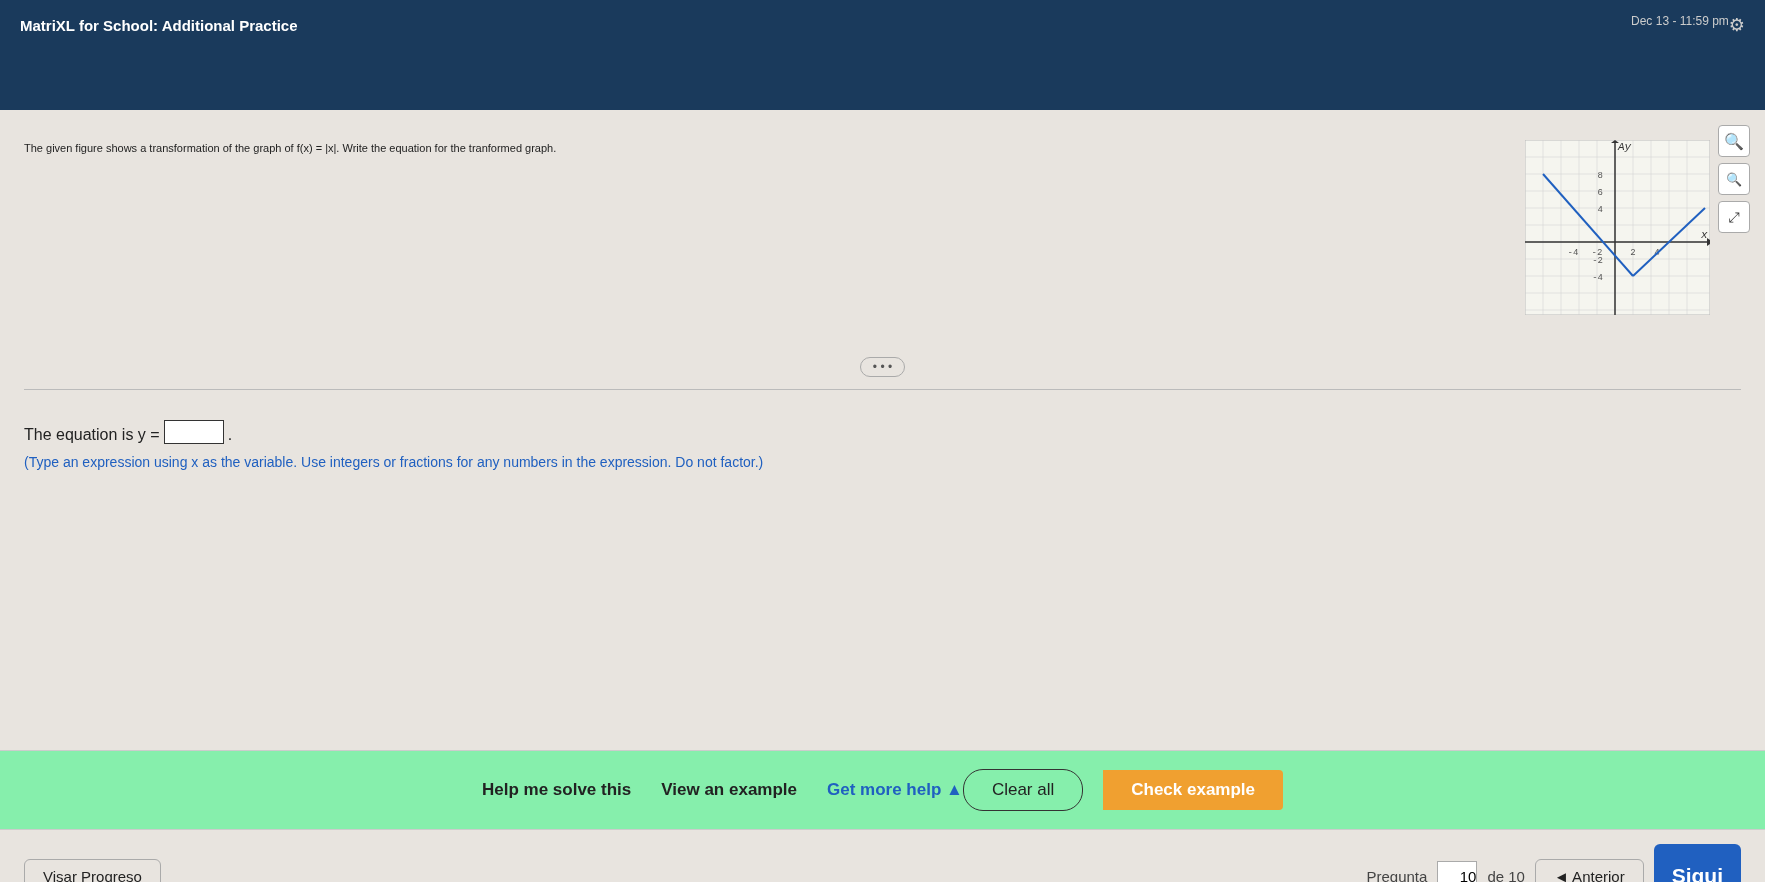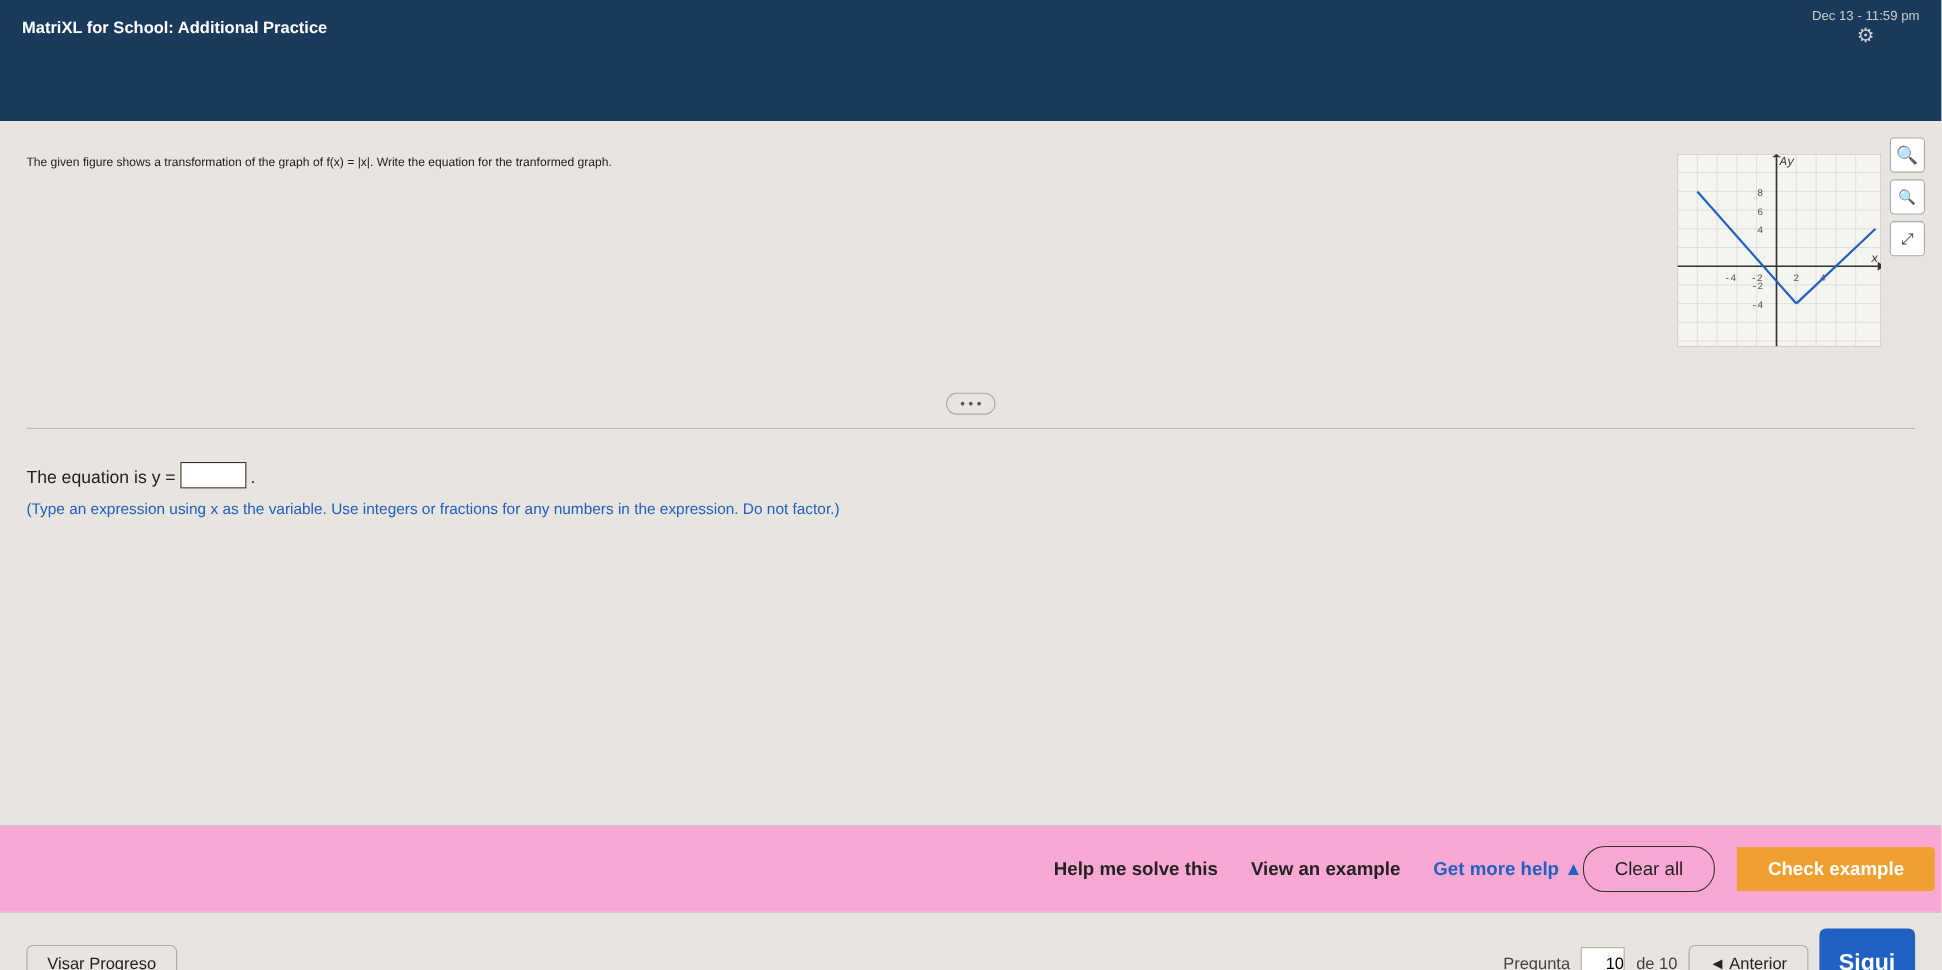--- a/index.html
+++ b/index.html
@@ -22,22 +22,20 @@
     }
     .header-title {
       color: #fff;
       font-size: 15px;
       font-weight: bold;
     }
     .header-right {
       color: #ccc;
       font-size: 13px;
       display: flex;
-      align-items: center;
-      flex-direction: column;
     }
     .header-gear {
       color: #ccc;
       font-size: 18px;
       cursor: pointer;
     }
 
     
     .blue-banner {
       background: #1a3a5c;
@@ -118,23 +116,23 @@
     .answer-hint {
       font-size: 14px;
       color: #2060c0;
       line-height: 1.5;
     }
 
     
     .action-row {
       display: flex;
       align-items: center;
-      justify-content: flex-end;
+      justify-content: center;
       padding: 18px 6px;
-      background: #f9a8d4;
+      background: #86efac;
       border-top: 1px solid #ccc;
       margin-top: 60px;
     }
     .action-left {
       display: flex;
       align-items: center;
       gap: 30px;
     }
     .action-link {
       font-size: 17px;

